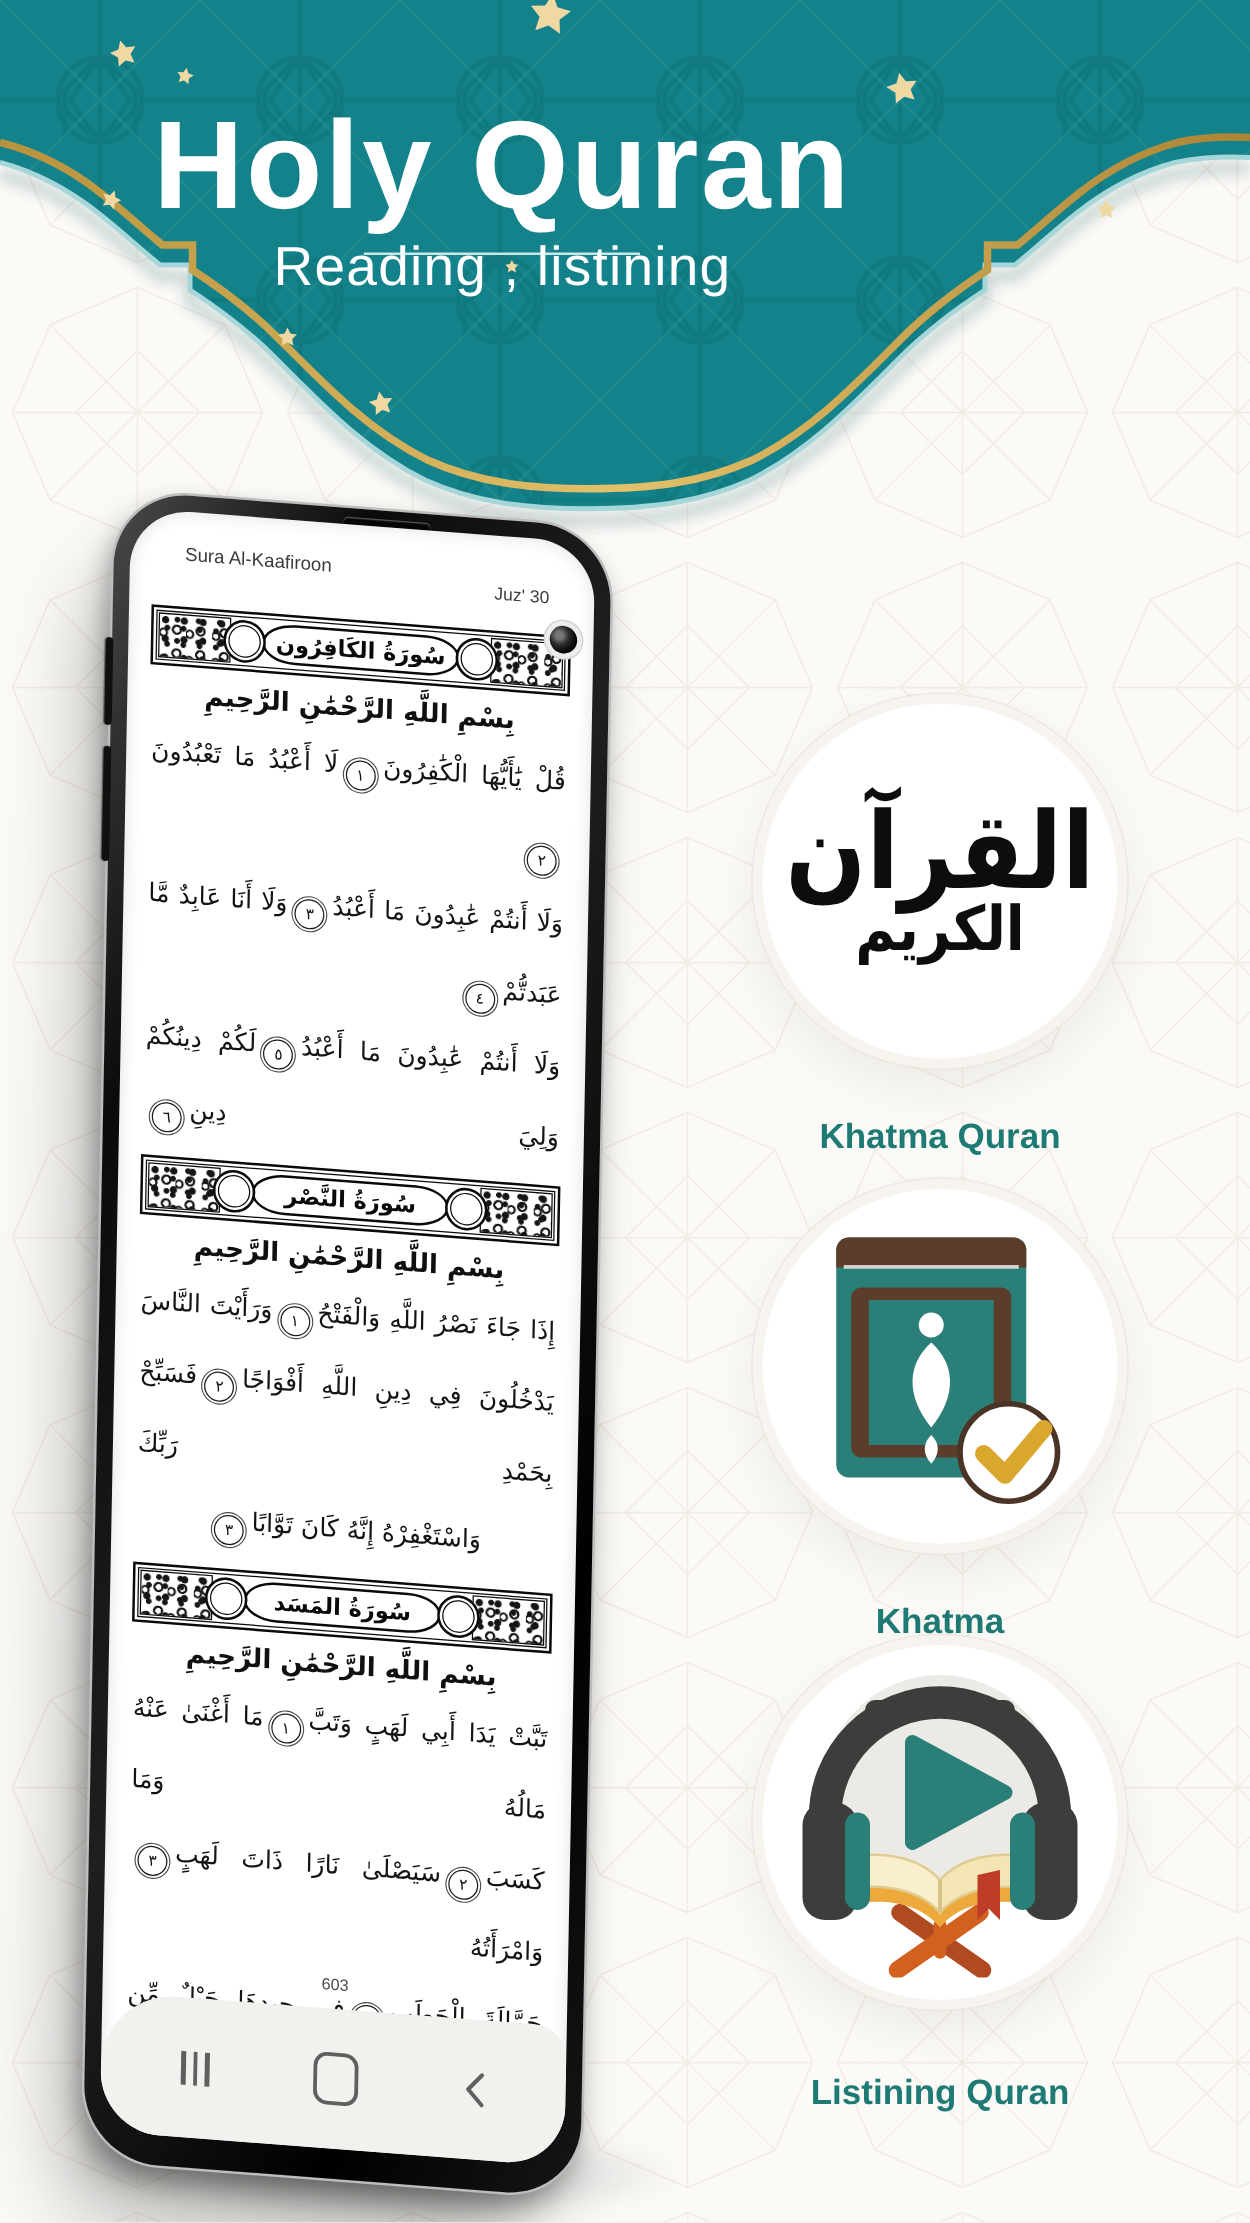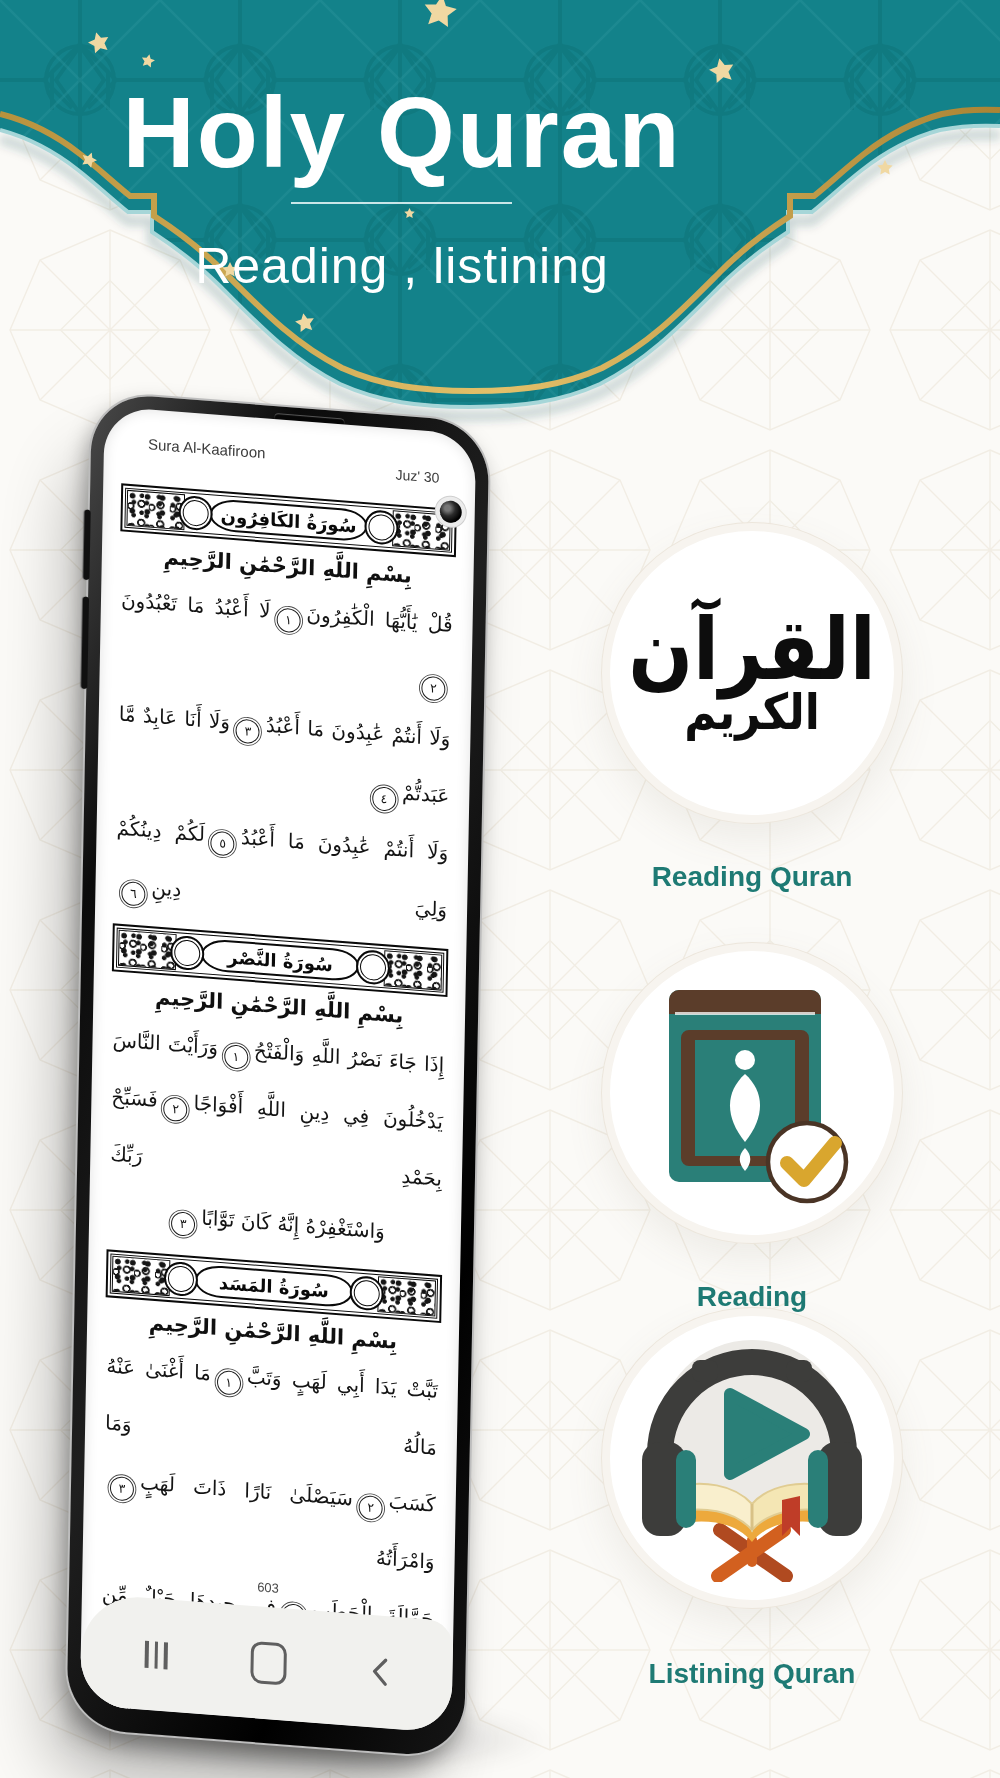--- a/index.html
+++ b/index.html
@@ -6,21 +6,21 @@
   .stage{position:relative;width:1000px;height:1778px;overflow:hidden;background:#fbfaf7;
          font-family:"Liberation Sans",sans-serif;}
   .stage svg.bg{position:absolute;left:0;top:0;z-index:0;}
   svg.header-svg{position:absolute;left:0;top:0;z-index:1;}
 
   
   .header-text{position:absolute;left:0;top:80px;width:804px;text-align:center;color:#fff;z-index:2;}
   .header-text h1{margin:0;font-size:100px;font-weight:700;letter-spacing:2px;line-height:1.04;}
   .title-underline{position:absolute;left:291px;top:122px;width:221px;height:2px;
                    background:rgba(235,248,248,.85);}
-  .subtitle{margin-top:52px;font-size:50px;font-weight:400;line-height:60px;letter-spacing:1px;}
+  .subtitle{font-size:44px;font-weight:400;line-height:60px;letter-spacing:1px;}
 
   
   .feature{position:absolute;left:602px;width:300px;text-align:center;z-index:3;}
   .fcircle{width:284px;height:284px;margin:0 auto;border-radius:50%;background:#fff;
            border:8px solid #f7f4ef;box-shadow:0 0 0 1px #ece6dc,0 16px 38px rgba(120,108,88,.10);
            display:flex;align-items:center;justify-content:center;}
   .flabel{margin-top:38px;font-size:28px;font-weight:700;color:#1e7a74;white-space:nowrap;}
   .emblem{font-family:"DejaVu Sans",sans-serif;color:#0d0d0d;line-height:.9;transform:scaleY(1.12);}
   .emblem .l1{font-size:76px;font-weight:700;display:block;}
   .emblem .l2{font-size:44px;font-weight:700;display:block;margin-top:2px;}
@@ -148,46 +148,46 @@
   </svg>
 
   <div class="header-text">
     <h1>Holy Quran</h1>
     <div class="title-underline"></div>
     <div class="subtitle">
       <div>Reading , listining</div>
     </div>
   </div>
 
-  <div class="feature" style="top:523px;">
+  <div class="feature" style="top:555px;">
     <div class="fcircle">
       <div class="emblem">
         <span class="l1">القرآن</span>
         <span class="l2">الكريم</span>
       </div>
     </div>
-    <div class="flabel">Reading Quran</div>
+    <div class="flabel">Khatma Quran</div>
   </div>
 
   <div class="feature" style="top:943px;">
     <div class="fcircle">
       <svg class="iconsvg" width="206" height="226" viewBox="0 0 206 226">
         <rect x="20" y="10" width="152" height="192" rx="10" fill="#2a7f78"></rect>
         <path d="M20,20 a10,10 0 0 1 10,-10 h132 a10,10 0 0 1 10,10 v14 h-152 Z" fill="#5b3d2a"></path>
         <rect x="26" y="32" width="140" height="3" fill="#ffffff" opacity="0.75"></rect>
         <path d="M40,50 h112 a8,8 0 0 1 8,8 v120 a8,8 0 0 1 -8,8 h-112 a8,8 0 0 1 -8,-8 v-120 a8,8 0 0 1 8,-8 Z
                  M46,60 v116 h100 v-116 Z" fill="#5b3d2a" fill-rule="evenodd"></path>
         <circle cx="96" cy="80" r="10" fill="#fff"></circle>
         <path d="M96,94 C115,111 117,136 96,162 C75,136 77,111 96,94 Z" fill="#fff"></path>
         <path d="M96,168 C103,175 103,183 96,191 C89,183 89,175 96,168 Z" fill="#fff"></path>
         <circle cx="158" cy="182" r="39" fill="#fff" stroke="#4a3425" stroke-width="4.5"></circle>
         <path d="M138,183 L155,200 L186,163" fill="none" stroke="#d9a62e" stroke-width="14" stroke-linecap="round" stroke-linejoin="round"></path>
       </svg>
     </div>
-    <div class="flabel">Reading</div>
+    <div class="flabel">Khatma</div>
   </div>
 
   <div class="feature" style="top:1308px;text-align:center;">
     <div class="fcircle">
       <svg class="iconsvg" width="236" height="248" viewBox="0 0 236 248">
         <circle cx="118" cy="100" r="94" fill="#eceae6"></circle>
         <path d="M96,60 L170,100 L96,140 Z" fill="#2a7f78" stroke="#2a7f78" stroke-width="12" stroke-linejoin="round"></path>
         <path d="M26,120 A92,92 0 0 1 210,120" fill="none" stroke="#3d3d3b" stroke-width="26" stroke-linecap="round"></path>
         <rect x="58" y="26" width="26" height="22" rx="8" fill="#3d3d3b"></rect>
         <rect x="152" y="26" width="26" height="22" rx="8" fill="#3d3d3b"></rect>

